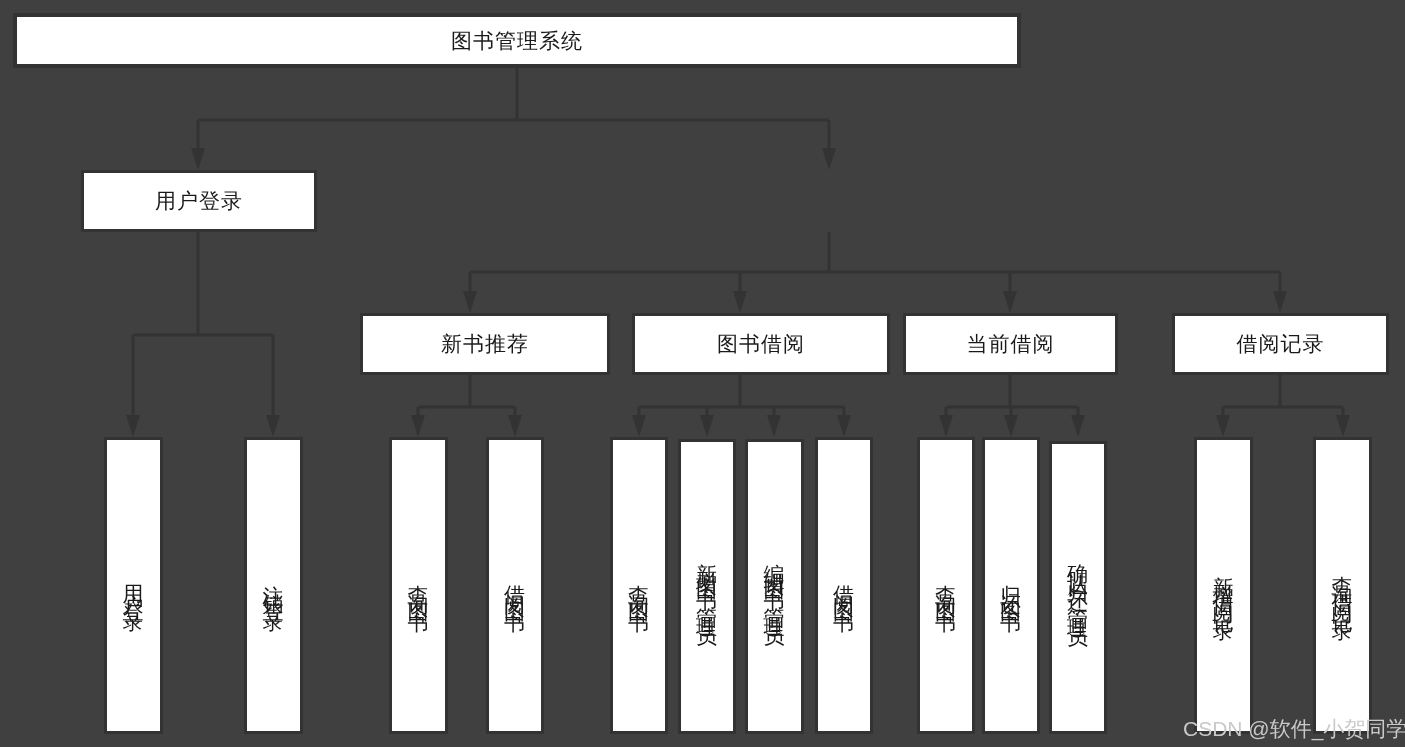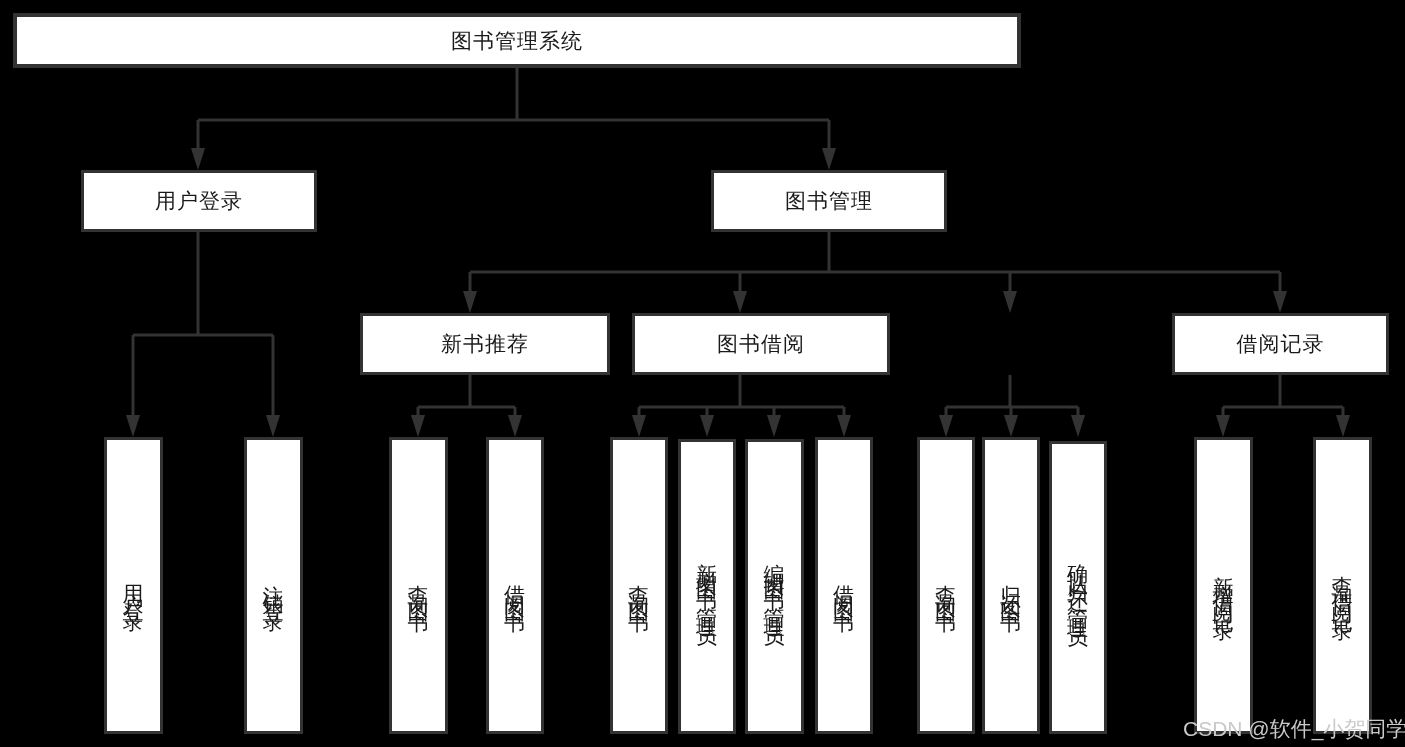--- a/index.html
+++ b/index.html
@@ -1,20 +1,20 @@
 <!DOCTYPE html>
 <html><head>
 <meta charset="utf-8">
 <style>
   html, body { margin: 0; padding: 0; background: #ffffff; }
   #stage {
     position: relative;
     width: 1405px;
     height: 747px;
-    background: #000000;
+    background: #404040;
     font-family: "Liberation Sans", sans-serif;
     overflow: hidden;
   }
   #connectors {
     position: absolute;
     left: 0; top: 0;
     width: 1405px; height: 747px;
   }
   .node {
     position: absolute;
@@ -110,24 +110,24 @@
       <polygon points="1004,415 1018,415 1011,437"></polygon>
       <polygon points="1071,415 1085,415 1078,437"></polygon>
       <polygon points="1216,415 1230,415 1223,437"></polygon>
       <polygon points="1336,415 1350,415 1343,437"></polygon>
     </g>
   </svg>
 
   <div class="node h-node root-node" style="left:13px; top:13px; width:1008px; height:55px;">图书管理系统</div>
 
   <div class="node h-node" style="left:81px; top:170px; width:236px; height:62px;">用户登录</div>
-  <div class="node h-node" style="left:711px; top:170px; width:236px; height:62px;">图书管理</div>
 
   <div class="node h-node" style="left:360px; top:313px; width:250px; height:62px;">新书推荐</div>
   <div class="node h-node" style="left:632px; top:313px; width:258px; height:62px;">图书借阅</div>
+  <div class="node h-node" style="left:903px; top:313px; width:215px; height:62px;">当前借阅</div>
   <div class="node h-node" style="left:1172px; top:313px; width:217px; height:62px;">借阅记录</div>
 
   <div class="node v-node" style="left:104px; top:437px; width:59px; height:297px;">用户登录</div>
   <div class="node v-node" style="left:244px; top:437px; width:59px; height:297px;">注销登录</div>
 
   <div class="node v-node" style="left:389px; top:437px; width:59px; height:297px;">查询图书</div>
   <div class="node v-node" style="left:486px; top:437px; width:58px; height:297px;">借阅图书</div>
 
   <div class="node v-node" style="left:610px; top:437px; width:58px; height:297px;">查询图书</div>
   <div class="node v-node" style="left:678px; top:439px; width:58px; height:295px;">新增图书（管理员）</div>

